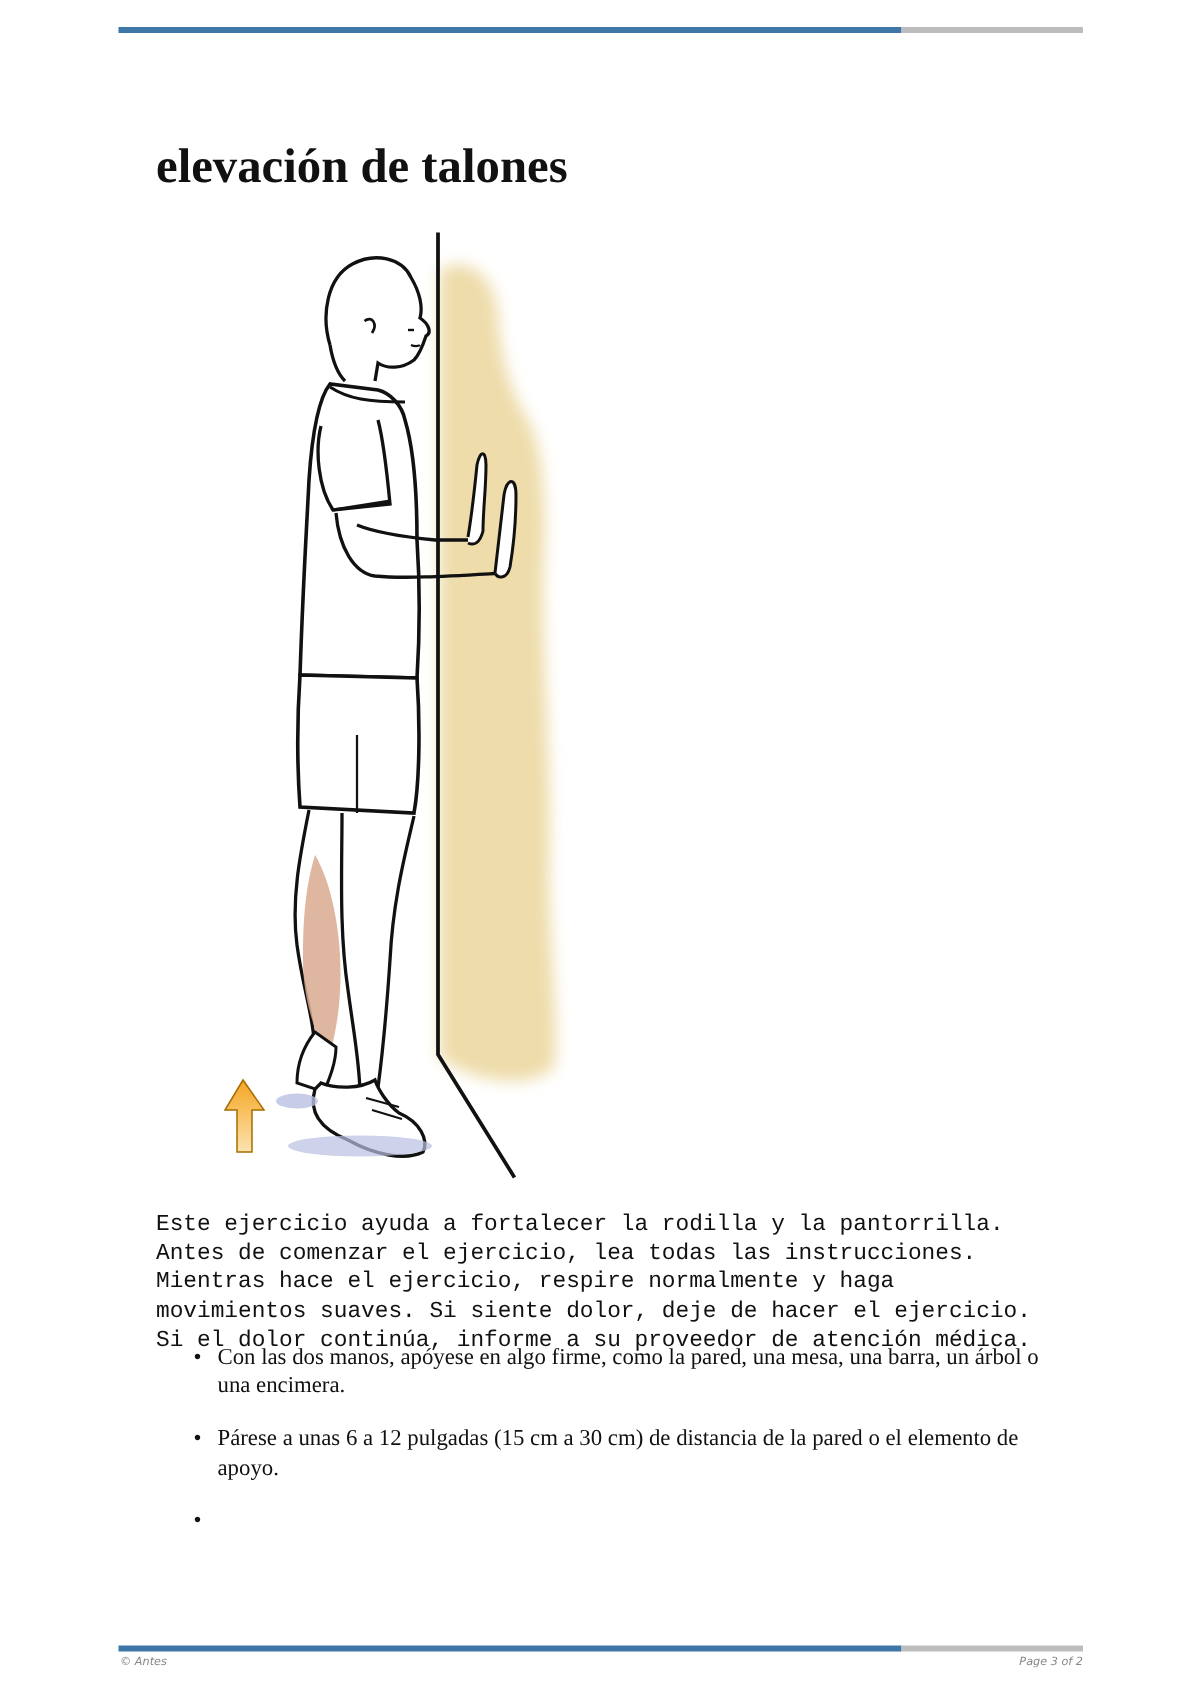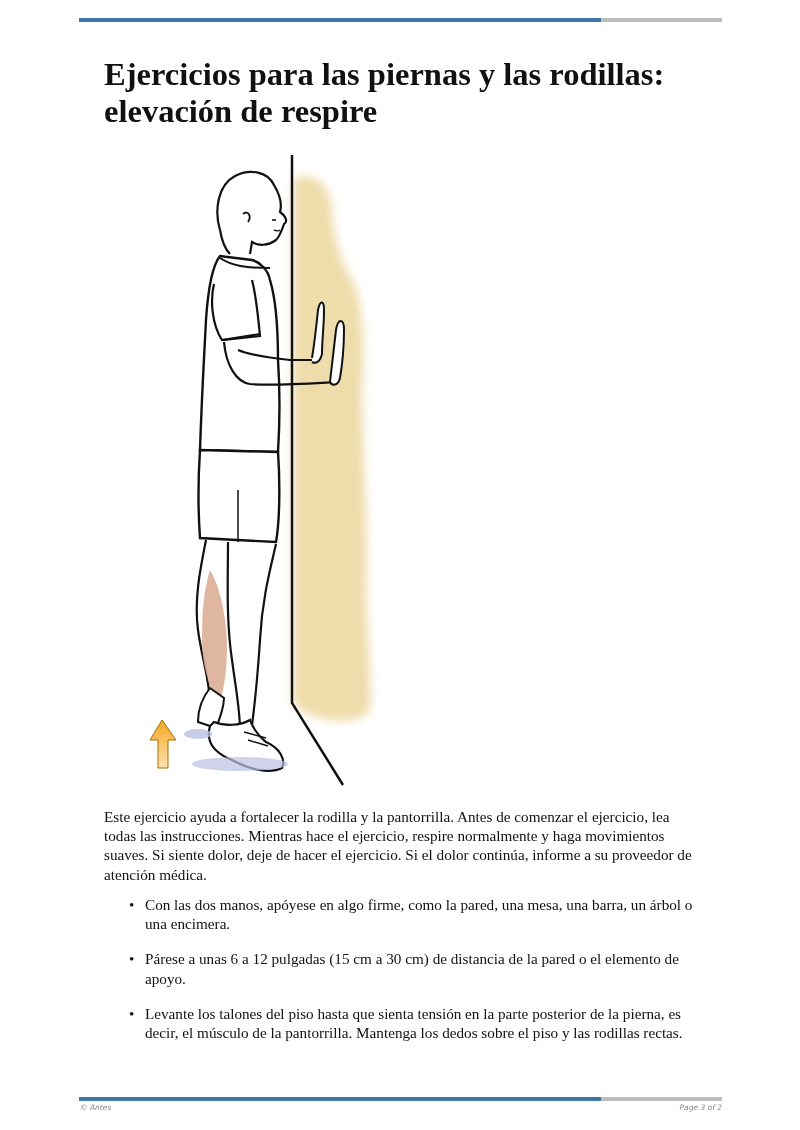--- a/index.html
+++ b/index.html
@@ -49,20 +49,21 @@
     }
 
     .intro {
       position: absolute;
       left: 104px;
       top: 807px;
       width: 600px;
       margin: 0;
       font-size: 15.2px;
       line-height: 19.2px;
+      font-family: Liberation Mono, monospace;
     }
 
     .steps {
       position: absolute;
       left: 104px;
       top: 895px;
       width: 600px;
       margin: 0;
       padding: 0;
       list-style: none;
@@ -93,22 +94,22 @@
   </style>
 </head>
 <body>
 
 <div class="bar top">
   <div class="blue"></div>
   <div class="gray"></div>
 </div>
 
 <h1 class="title">
-  <span>Ejercicios para las piernas y las rodillas:</span><br>
-  <span>elevación de respire</span>
+  <br>
+  <span>elevación de talones</span>
 </h1>
 
 <div class="illustration">
   <svg width="260" height="640" viewBox="0 0 260 640" xmlns="http://www.w3.org/2000/svg">
     <defs>
       <filter id="blur" x="-20%" y="-10%" width="140%" height="120%">
         <feGaussianBlur stdDeviation="5"></feGaussianBlur>
       </filter>
       <linearGradient id="arrowGrad" x1="0" y1="0" x2="0" y2="1">
         <stop offset="0" stop-color="#f5a623"></stop>
@@ -167,21 +168,20 @@
   <li>
     <span class="bullet">•</span>
     <span>Con las dos manos, apóyese en algo firme, como la pared, una mesa, una barra, un árbol o una encimera.</span>
   </li>
   <li>
     <span class="bullet">•</span>
     <span>Párese a unas 6 a 12 pulgadas (15 cm a 30 cm) de distancia de la pared o el elemento de apoyo.</span>
   </li>
   <li>
     <span class="bullet">•</span>
-    <span>Levante los talones del piso hasta que sienta tensión en la parte posterior de la pierna, es decir, el músculo de la pantorrilla. Mantenga los dedos sobre el piso y las rodillas rectas.</span>
   </li>
 </ul>
 
 <div class="bar bottom">
   <div class="blue"></div>
   <div class="gray"></div>
 </div>
 
 <div class="footer-left">© Antes</div>
 <div class="footer-right">Page 3 of 2</div>

